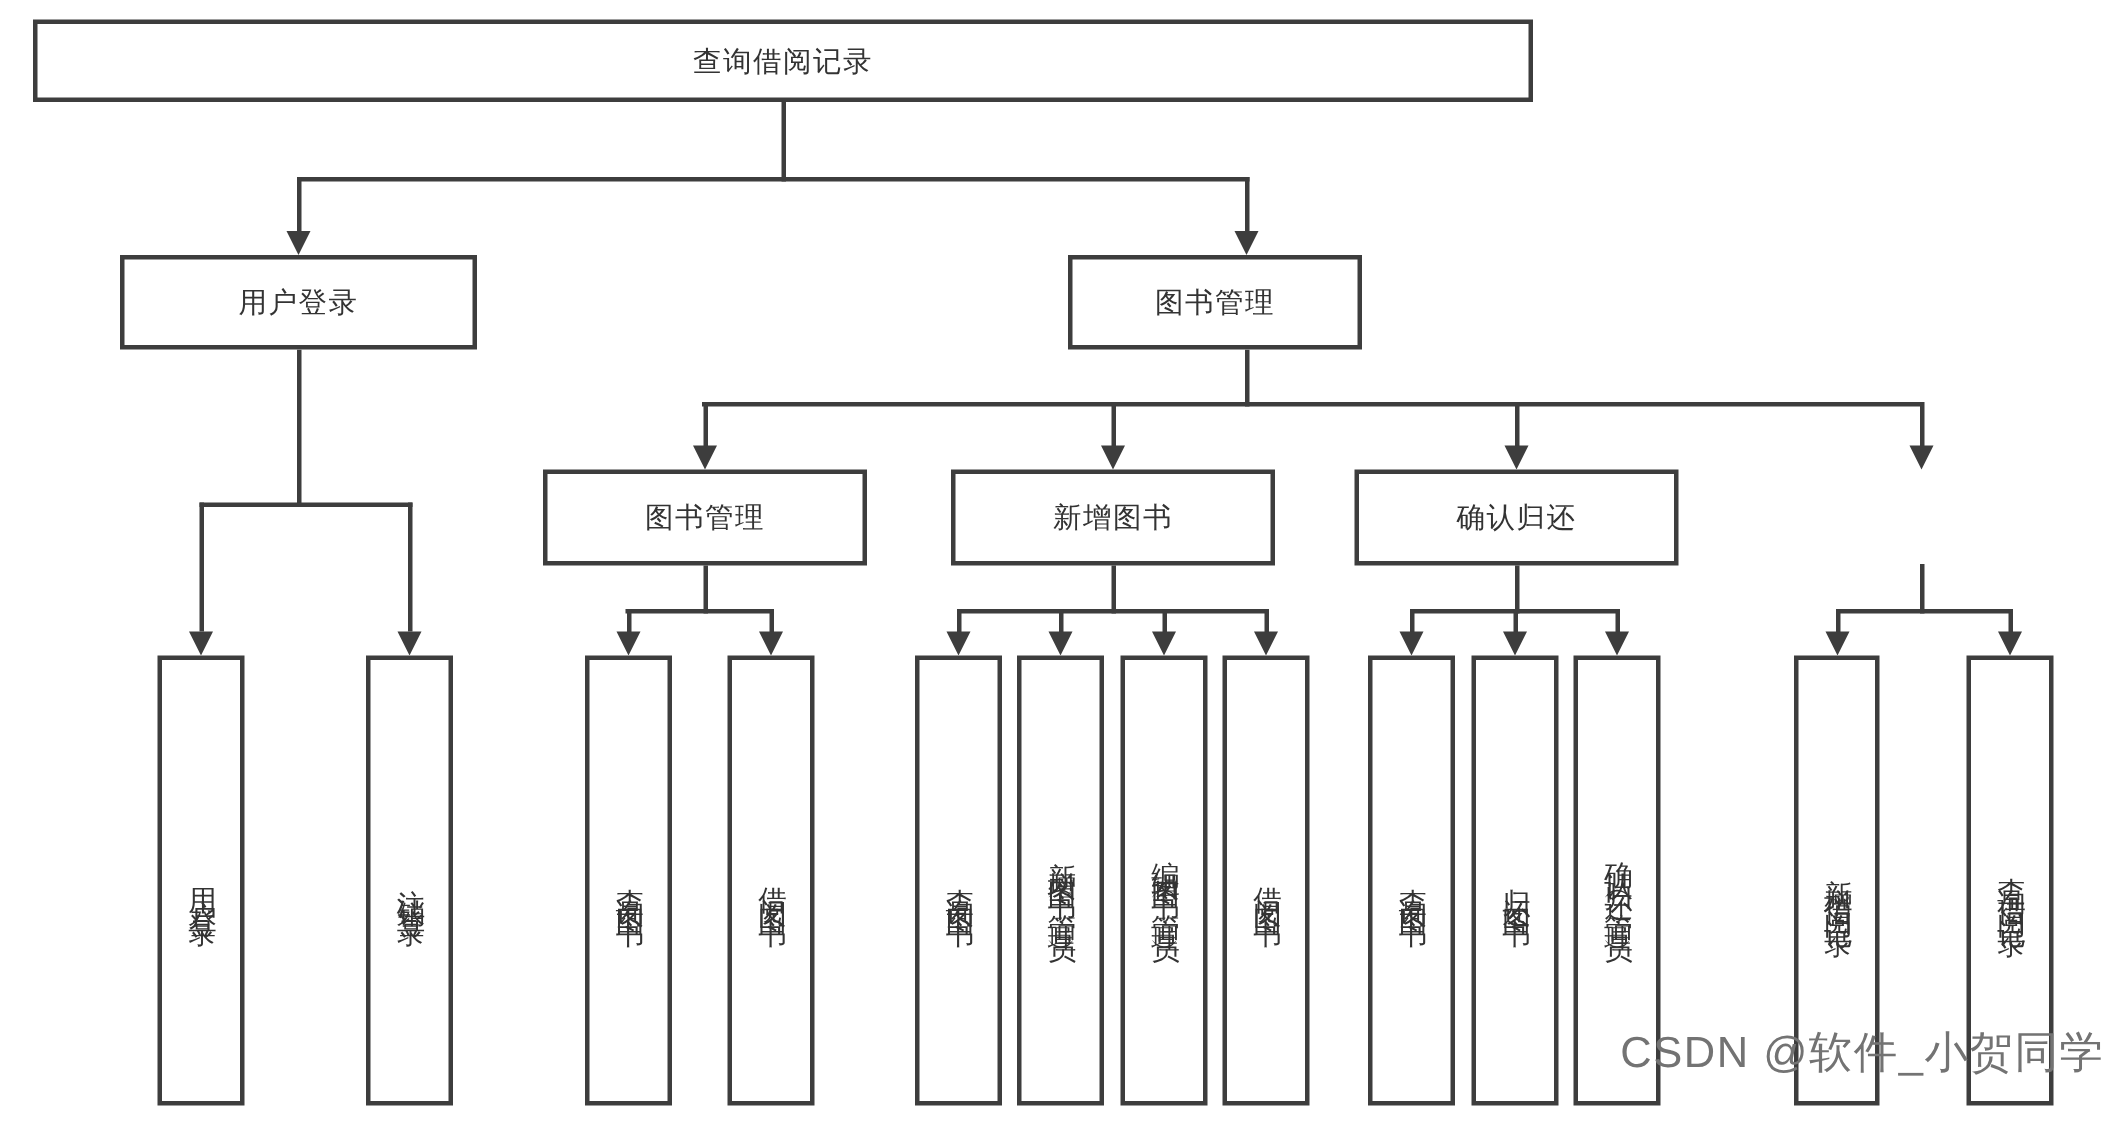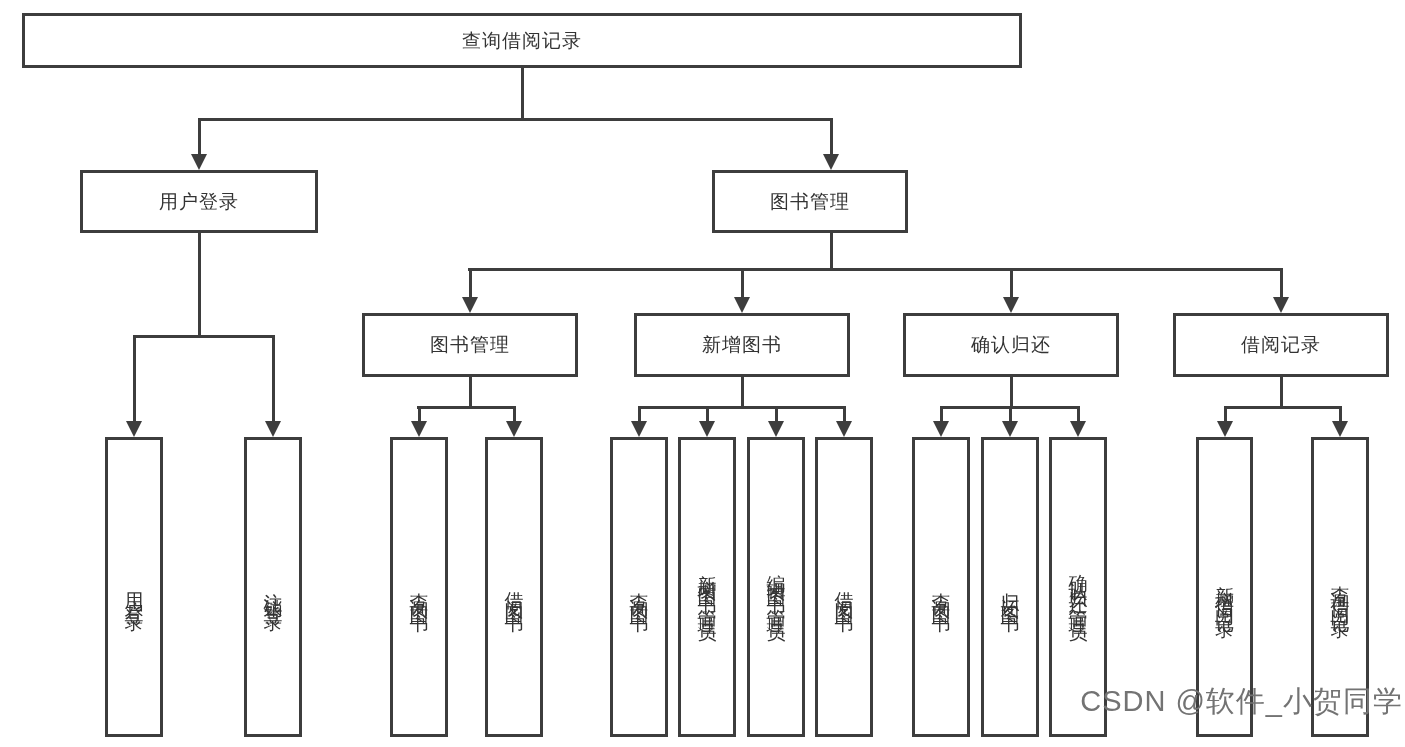--- a/index.html
+++ b/index.html
@@ -108,21 +108,20 @@
   </div>
 
   <div class="box" style="left:22px;top:13px;width:1000px;height:55px">查询借阅记录</div>
 
   <div class="box" style="left:80px;top:170px;width:238px;height:63px">用户登录</div>
   <div class="box" style="left:712px;top:170px;width:196px;height:63px">图书管理</div>
 
   <div class="box" style="left:362px;top:313px;width:216px;height:64px">图书管理</div>
   <div class="box" style="left:634px;top:313px;width:216px;height:64px">新增图书</div>
   <div class="box" style="left:903px;top:313px;width:216px;height:64px">确认归还</div>
-  <div class="box" style="left:1173px;top:313px;width:216px;height:64px">借阅记录</div>
 
   <div class="box leaf" style="left:105px;top:437px;width:58px;height:300px">
     <span class="vtext">用户登录</span>
   </div>
   <div class="box leaf" style="left:244px;top:437px;width:58px;height:300px">
     <span class="vtext">注销登录</span>
   </div>
 
   <div class="box leaf" style="left:390px;top:437px;width:58px;height:300px">
     <span class="vtext">查询图书</span>

